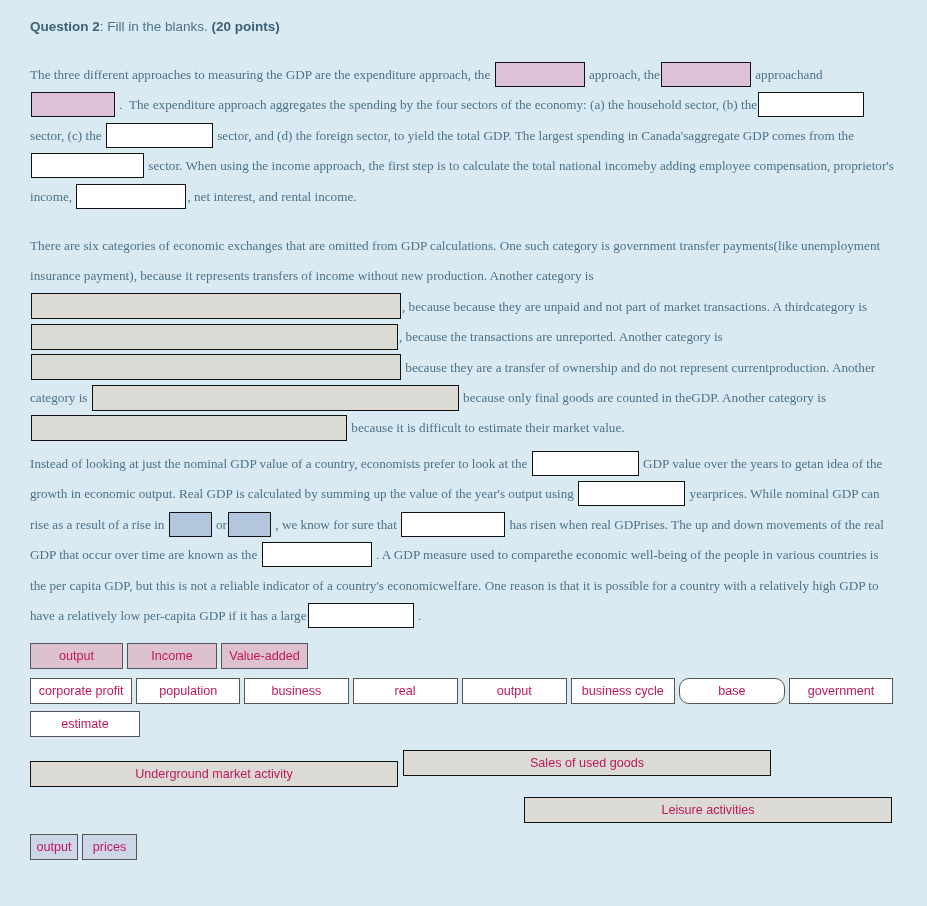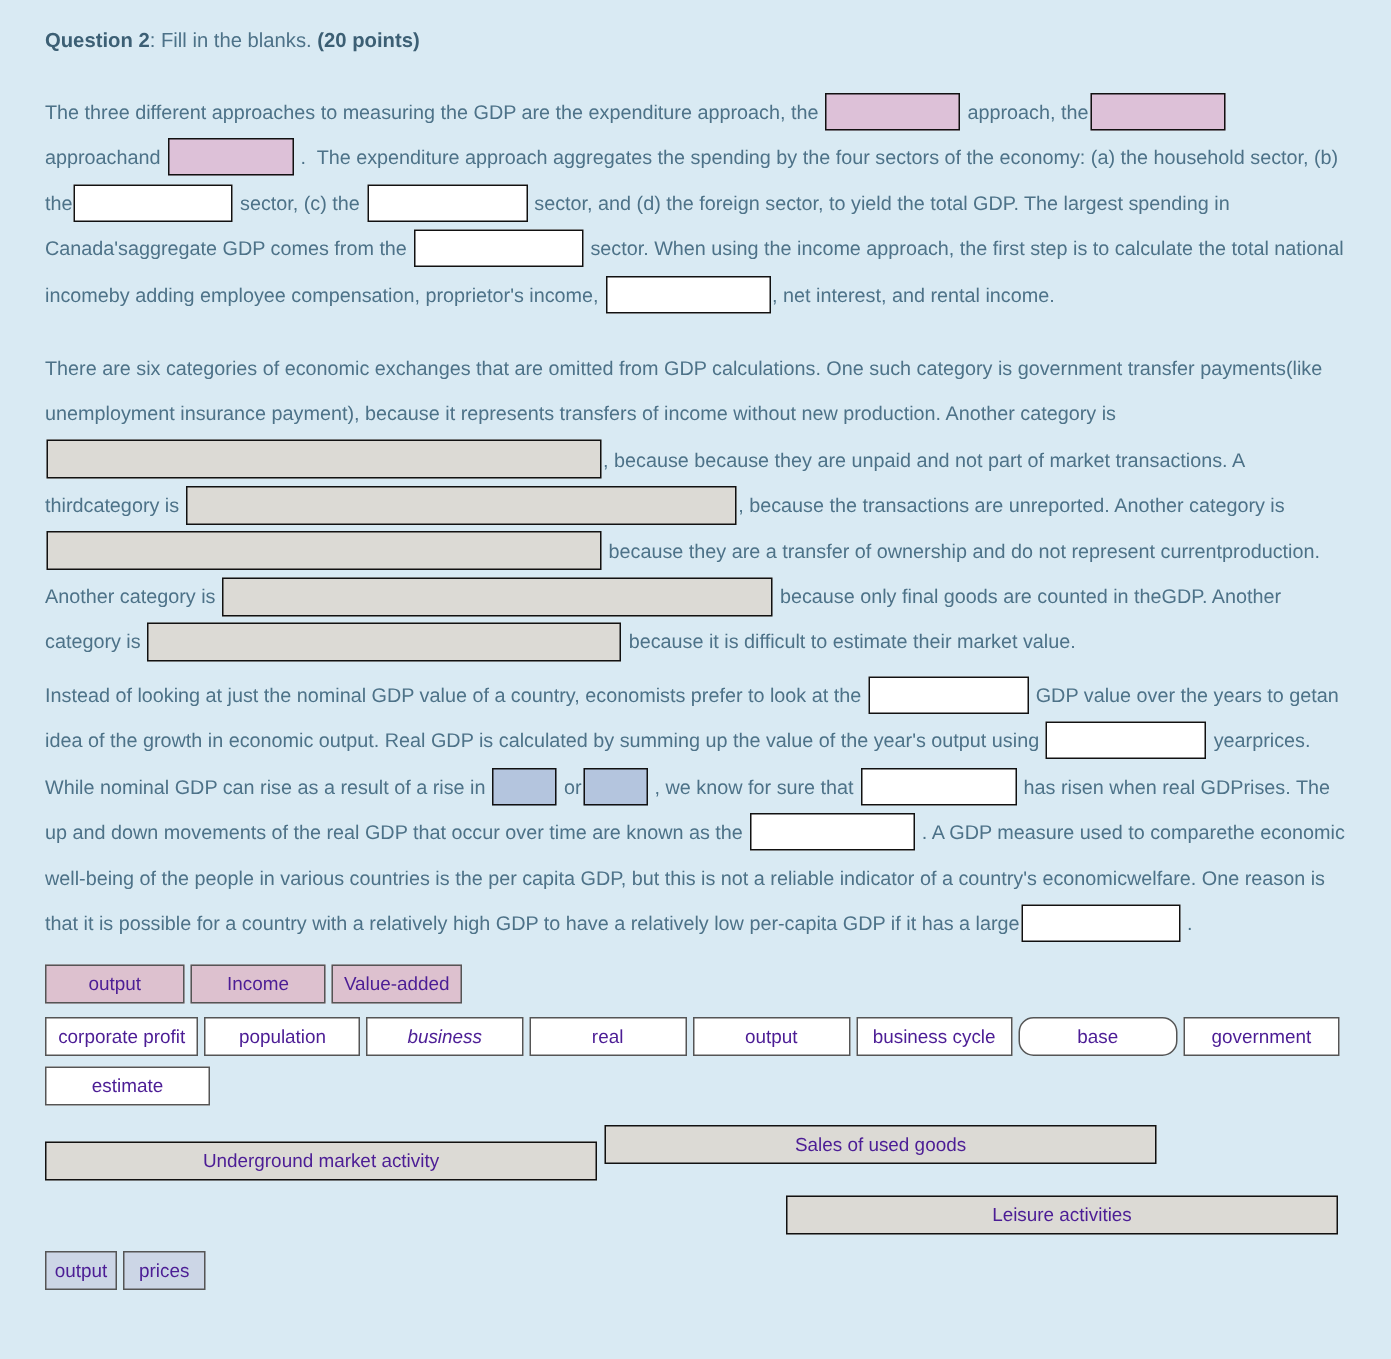--- a/index.html
+++ b/index.html
@@ -47,21 +47,21 @@
     padding: 0 14px 0 14px;
     line-height: 30.4px;
     font-size: 13.2px;
     color: #4d7288;
     text-align: left;
   }
   .para.p1 { margin-top: 24px; }
   .para.p2 { margin-top: 19px; }
   .para.p3 { margin-top: 5px; }
 
-  .tx { white-space: pre-wrap; }
+  .tx { white-space: pre-wrap; font-family: Liberation Serif, serif; }
 
   
   .blank {
     display: inline-block;
     vertical-align: middle;
     box-sizing: border-box;
     border: 1.3px solid #111111;
     background: #ffffff;
     height: 25px;
     margin: 0 1px;
@@ -104,40 +104,40 @@
   .bank-row.r5 { margin-top: 10px; }
   .bank-row.r6 { margin-top: 10px; justify-content: flex-end; }
   .bank-row.r7 { margin-top: 11px; }
 
   .chip {
     box-sizing: border-box;
     height: 26px;
     line-height: 24px;
     text-align: center;
     font-size: 12.6px;
-    color: #4c1d95;
+    color: #be185d;
     border: 1.3px solid #555555;
     background: #ffffff;
     margin-right: 4px;
     white-space: nowrap;
     padding: 0 4px;
     cursor: pointer;
     user-select: none;
   }
   .chip.pink    { background: #ddc1cf; border-color: #555555; }
   .chip.gray    { background: #dcdad5; border-color: #111111; height: 26px; line-height: 24px; }
   .chip.blue    { background: #ccd6e6; border-color: #555555; }
 
   .chip.c-output-p   { width: 93px; }
   .chip.c-income     { width: 90px; }
   .chip.c-value      { width: 87px; }
 
   .chip.c-corpprof   { width: 108px; }
   .chip.c-population { width: 110px; }
-  .chip.c-business   { width: 110px; font-style: italic; }
+  .chip.c-business   { width: 110px; }
   .chip.c-real       { width: 111px; }
   .chip.c-output     { width: 111px; }
   .chip.c-bizcycle   { width: 110px; }
   .chip.c-base       { width: 112px; border-radius: 10px; }
   .chip.c-government { width: 110px; }
   .chip.c-household  { width: 110px; }
 
   .chip.c-under      { width: 368px; margin-top: 11px; }
   .chip.c-usedgoods  { width: 368px; }
   .chip.c-financial  { width: 368px; }

